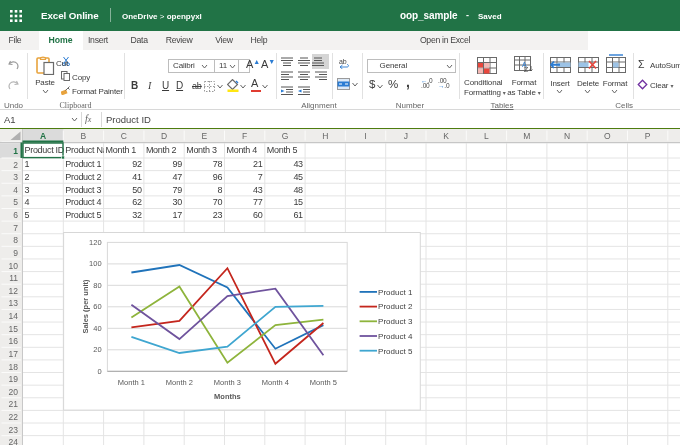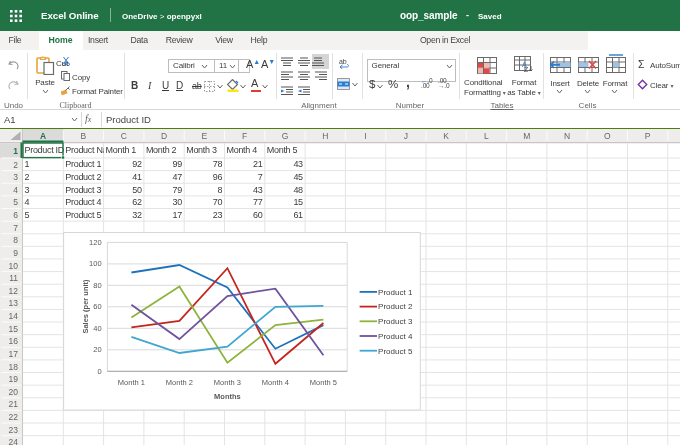--- a/index.html
+++ b/index.html
@@ -59,21 +59,21 @@
   <div class="gsep" style="left:361.6px"></div>
   <div class="gsep" style="left:459.4px"></div>
   <div class="gsep" style="left:542.5px"></div>
   <div class="gsep" style="left:632.6px"></div>
 
   <div class="glabel" style="left:0px;width:27px;">Undo</div>
   <div class="glabel" style="left:27px;width:97px;font-family:Liberation Serif, serif;">Clipboard</div>
   <div class="glabel" style="left:276px;width:86px;">Alignment</div>
   <div class="glabel" style="left:361px;width:98px;">Number</div>
   <div class="glabel" style="left:460px;width:84px;text-decoration:underline;">Tables</div>
-  <div class="glabel" style="left:542px;width:91px;">Cells</div>
+  <div class="glabel" style="left:542px;width:91px;text-align:right;">Cells</div>
 
   <svg class="abs" style="left:8px;top:10px" width="11" height="10" viewBox="0 0 11 10">
     <path d="M2.5 1 L1 4 L4.5 4.5" fill="none" stroke="#9a9a9a" stroke-width="1.1"></path>
     <path d="M1.3 3.8 C3 1.5 7 1 9 3.5 C10.3 5.2 10 7.5 9 9" fill="none" stroke="#9a9a9a" stroke-width="1.2"></path>
   </svg>
   <svg class="abs" style="left:8px;top:30px" width="11" height="10" viewBox="0 0 11 10">
     <path d="M8.5 1 L10 4 L6.5 4.5" fill="none" stroke="#b5b5b5" stroke-width="1.1"></path>
     <path d="M9.7 3.8 C8 1.5 4 1 2 3.5 C0.7 5.2 1 7.5 2 9" fill="none" stroke="#b5b5b5" stroke-width="1.2"></path>
   </svg>
 
@@ -176,21 +176,21 @@
   </svg>
   <svg class="abs" style="left:337px;top:28px" width="13" height="12" viewBox="0 0 13 12">
     <rect x="0.5" y="0.5" width="12" height="11" fill="#dce9f7" stroke="#9a9a9a"></rect>
     <rect x="0.5" y="3.5" width="12" height="5" fill="#2b7cd3"></rect>
     <path d="M2 6 L5 6 M11 6 L8 6" stroke="#fff" stroke-width="1"></path>
   </svg>
   <svg class="abs" style="left:352px;top:32px" width="6" height="5" viewBox="0 0 6 5">
       <path d="M0.5 1 L3 4 L5.5 1" fill="none" stroke="#666" stroke-width="1"></path>
     </svg>
 
-  <div class="abs" style="left:366.6px;top:9px;width:89px;height:23px;border:1px solid #bdbdbd;line-height:12px;padding-left:4px;">General</div>
+  <div class="abs" style="left:366.6px;top:9px;width:89px;height:14px;border:1px solid #bdbdbd;line-height:12px;padding-left:12px;">General</div>
   <svg class="abs" style="left:446px;top:14px" width="7" height="5" viewBox="0 0 7 5">
       <path d="M1 1 L3.5 4 L6 1" fill="none" stroke="#666" stroke-width="1"></path>
     </svg>
   <div class="abs" style="left:369px;top:28px;font-size:11.5px;">$</div>
   <svg class="abs" style="left:377px;top:34px" width="6" height="5" viewBox="0 0 6 5">
       <path d="M0.5 1 L3 4 L5.5 1" fill="none" stroke="#666" stroke-width="1"></path>
     </svg>
   <div class="abs" style="left:388px;top:28px;font-size:11.5px;">%</div>
   <div class="abs" style="left:406px;top:24px;font-size:14px;font-weight:bold;">,</div>
   <div class="abs" style="left:421px;top:28px;font-size:6.5px;color:#444;line-height:5px;"><span style="color:#2b7cd3">←</span>.0<br>.00</div>

